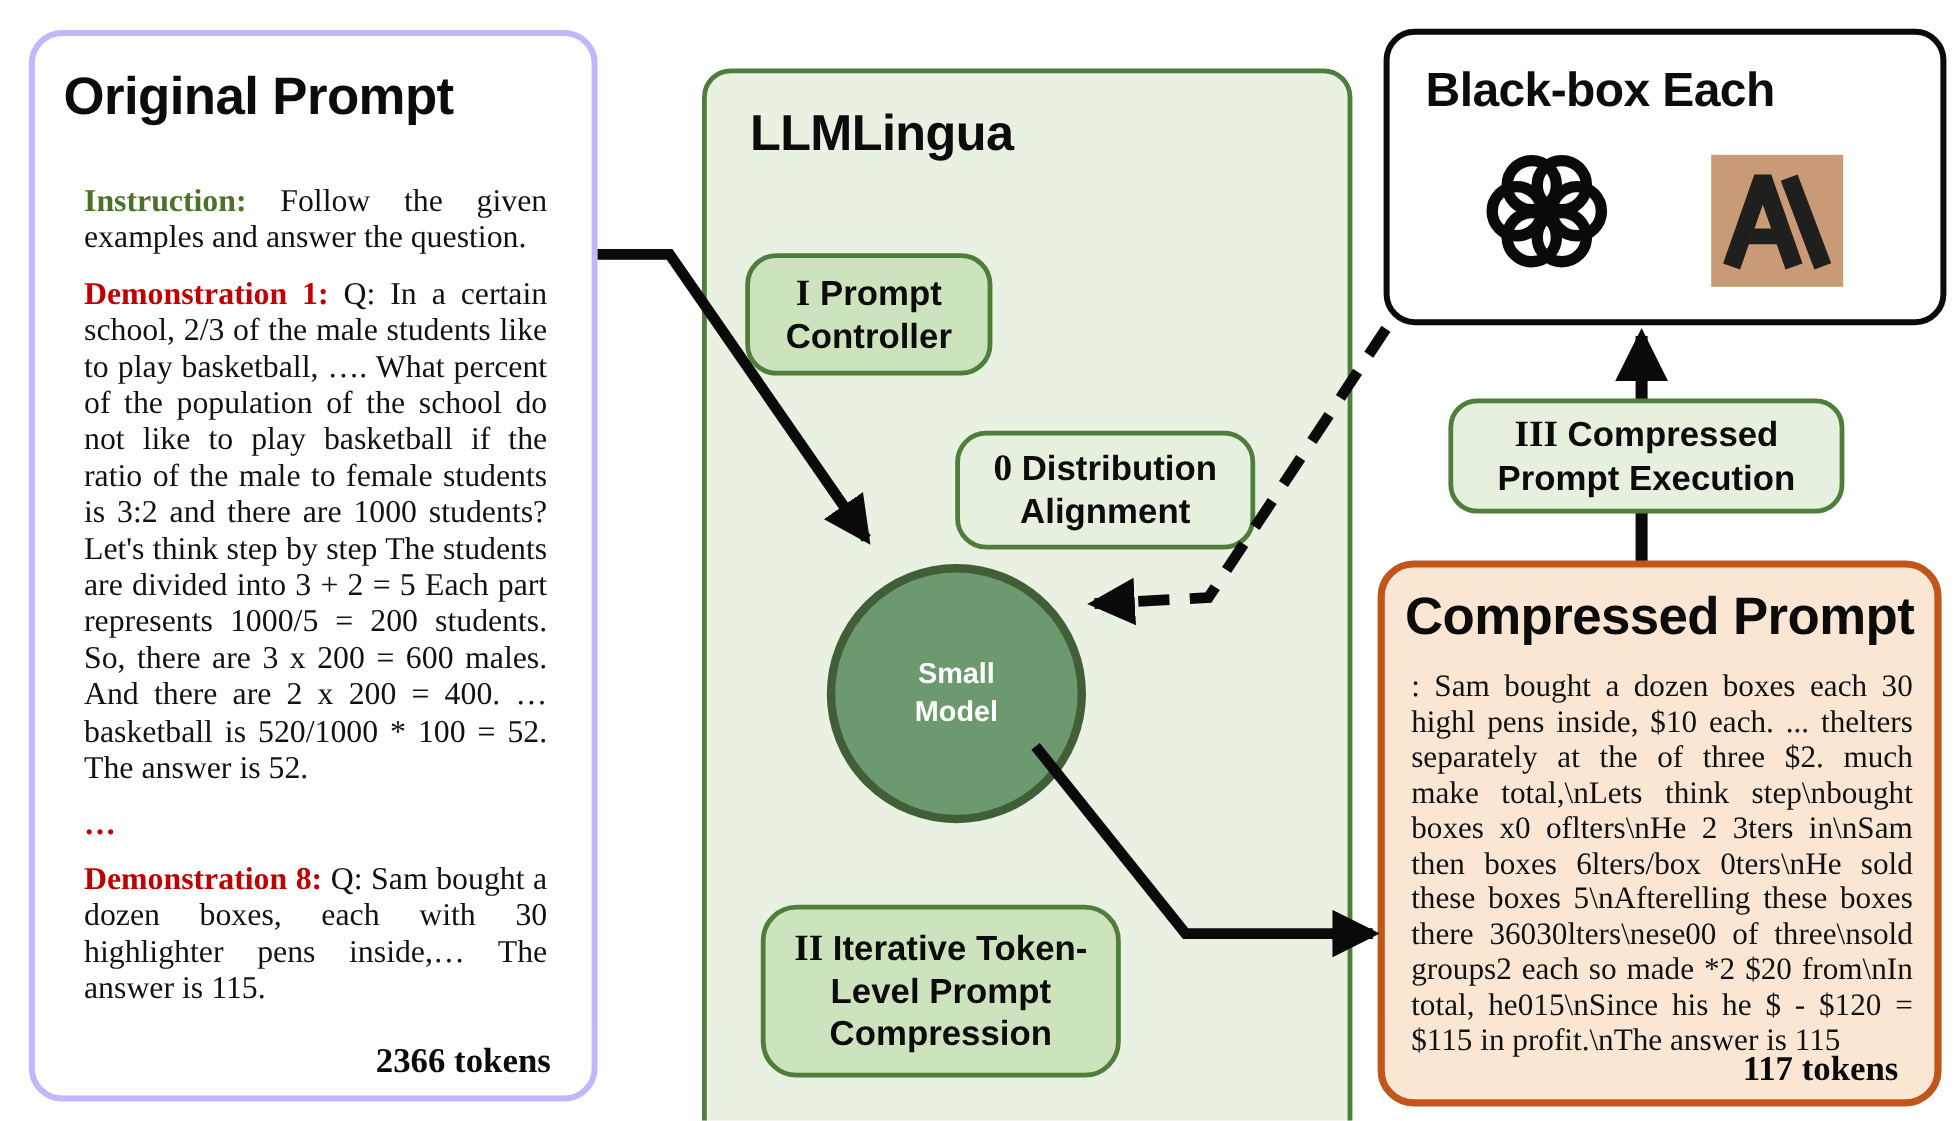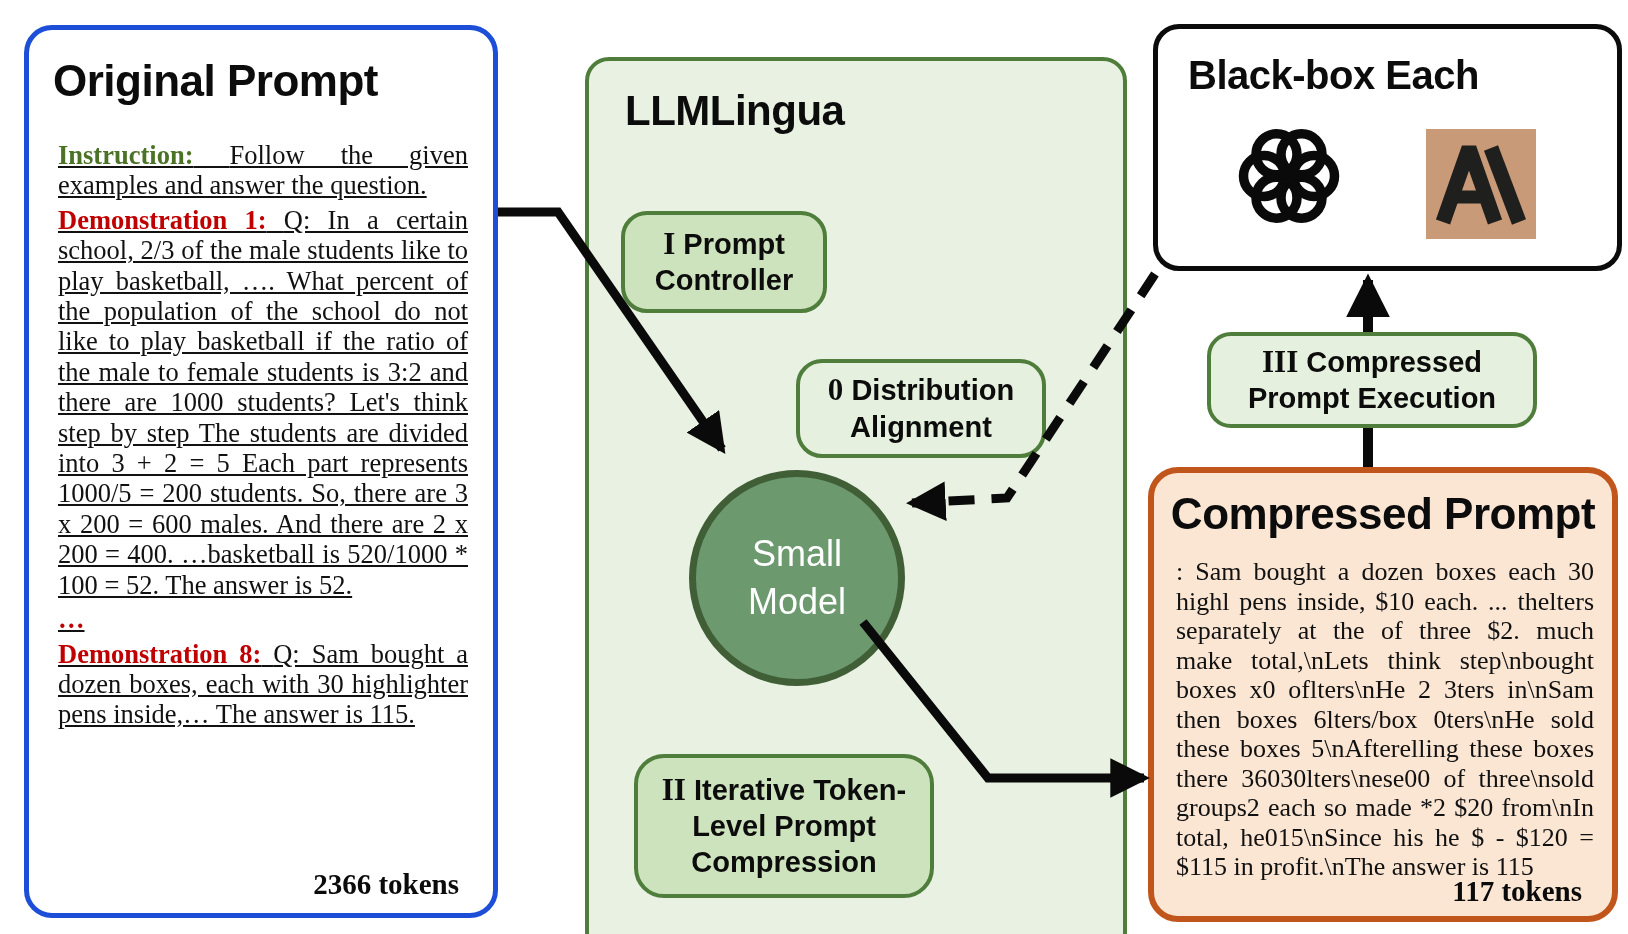--- a/index.html
+++ b/index.html
@@ -7,26 +7,26 @@
   .canvas{position:relative;width:1628px;height:934px;background:#ffffff;overflow:hidden;
           font-family:"Liberation Sans",sans-serif;}
   svg.layer{position:absolute;left:0;top:0;width:1628px;height:934px;pointer-events:none;}
   .under{z-index:1;}
   .top{z-index:6;}
   .panel{position:absolute;border-radius:28px;}
   .panel h2{margin:0;position:absolute;font-weight:700;color:#0c0c0c;letter-spacing:-0.5px;}
 
   
   .left-panel{left:24px;top:25px;width:474px;height:893px;background:#ffffff;
-              border:5px solid #1d4ed8;z-index:2;}
+              border:5px solid #c4b5fd;z-index:2;}
   .left-panel h2{left:24px;top:26px;font-size:44px;}
   .prompt-body{position:absolute;left:25px;right:21px;top:106px;
                font-family:"Liberation Serif",serif;font-size:26.5px;line-height:30.4px;
                color:#111;text-align:justify;}
-  .prompt-body p{margin:4px;text-decoration:underline;}
+  .prompt-body p{margin:16px;}
   .lab{font-weight:700;}
   .lab-green{color:var(--label-green);}
   .lab-red{color:var(--label-red);}
   .lab-blue{color:var(--label-blue);}
   .tokens{position:absolute;font-family:"Liberation Serif",serif;font-weight:700;
           font-size:29px;color:#0b0b0b;}
   .left-tokens{right:34px;bottom:12px;}
 
   
   .mid-panel{left:585px;top:21px;width:542px;height:899px;background:var(--panel-green);
@@ -38,21 +38,21 @@
   .gbox .blabel{font-weight:700;font-size:29px;line-height:1.24;color:#0c0c0c;}
   .gbox.light{background:var(--box-green-light);}
   .numeral{font-family:"Liberation Serif",serif;font-weight:700;font-size:31px;}
   .budget-box{left:32px;top:150px;width:206px;height:102px;}
   .dist-box{left:207px;top:298px;width:250px;height:99px;}
   .iter-box{left:45px;top:693px;width:300px;height:144px;border-radius:30px;}
   .small-circle{position:absolute;left:100px;top:409px;width:216px;height:216px;
                 border-radius:50%;background:var(--circle-fill);
                 border:7px solid var(--circle-border);
                 display:flex;align-items:center;justify-content:center;text-align:center;}
-  .small-circle .clabel{color:#ffffff;font-weight:400;font-size:36px;line-height:1.33;}
+  .small-circle .clabel{color:#ffffff;font-weight:700;font-size:24px;line-height:1.33;}
 
   
   .bb-panel{left:1153px;top:24px;width:469px;height:247px;background:#ffffff;
             border:5px solid #0b0b0b;border-radius:26px;z-index:2;}
   .bb-panel h2{left:30px;top:24px;font-size:40px;}
   .logo{position:absolute;}
   .openai{left:76px;top:92px;width:110px;height:110px;}
   .anthropic{left:268px;top:100px;width:110px;height:110px;background:var(--anthropic-bg);
              display:flex;align-items:center;justify-content:center;}
 

